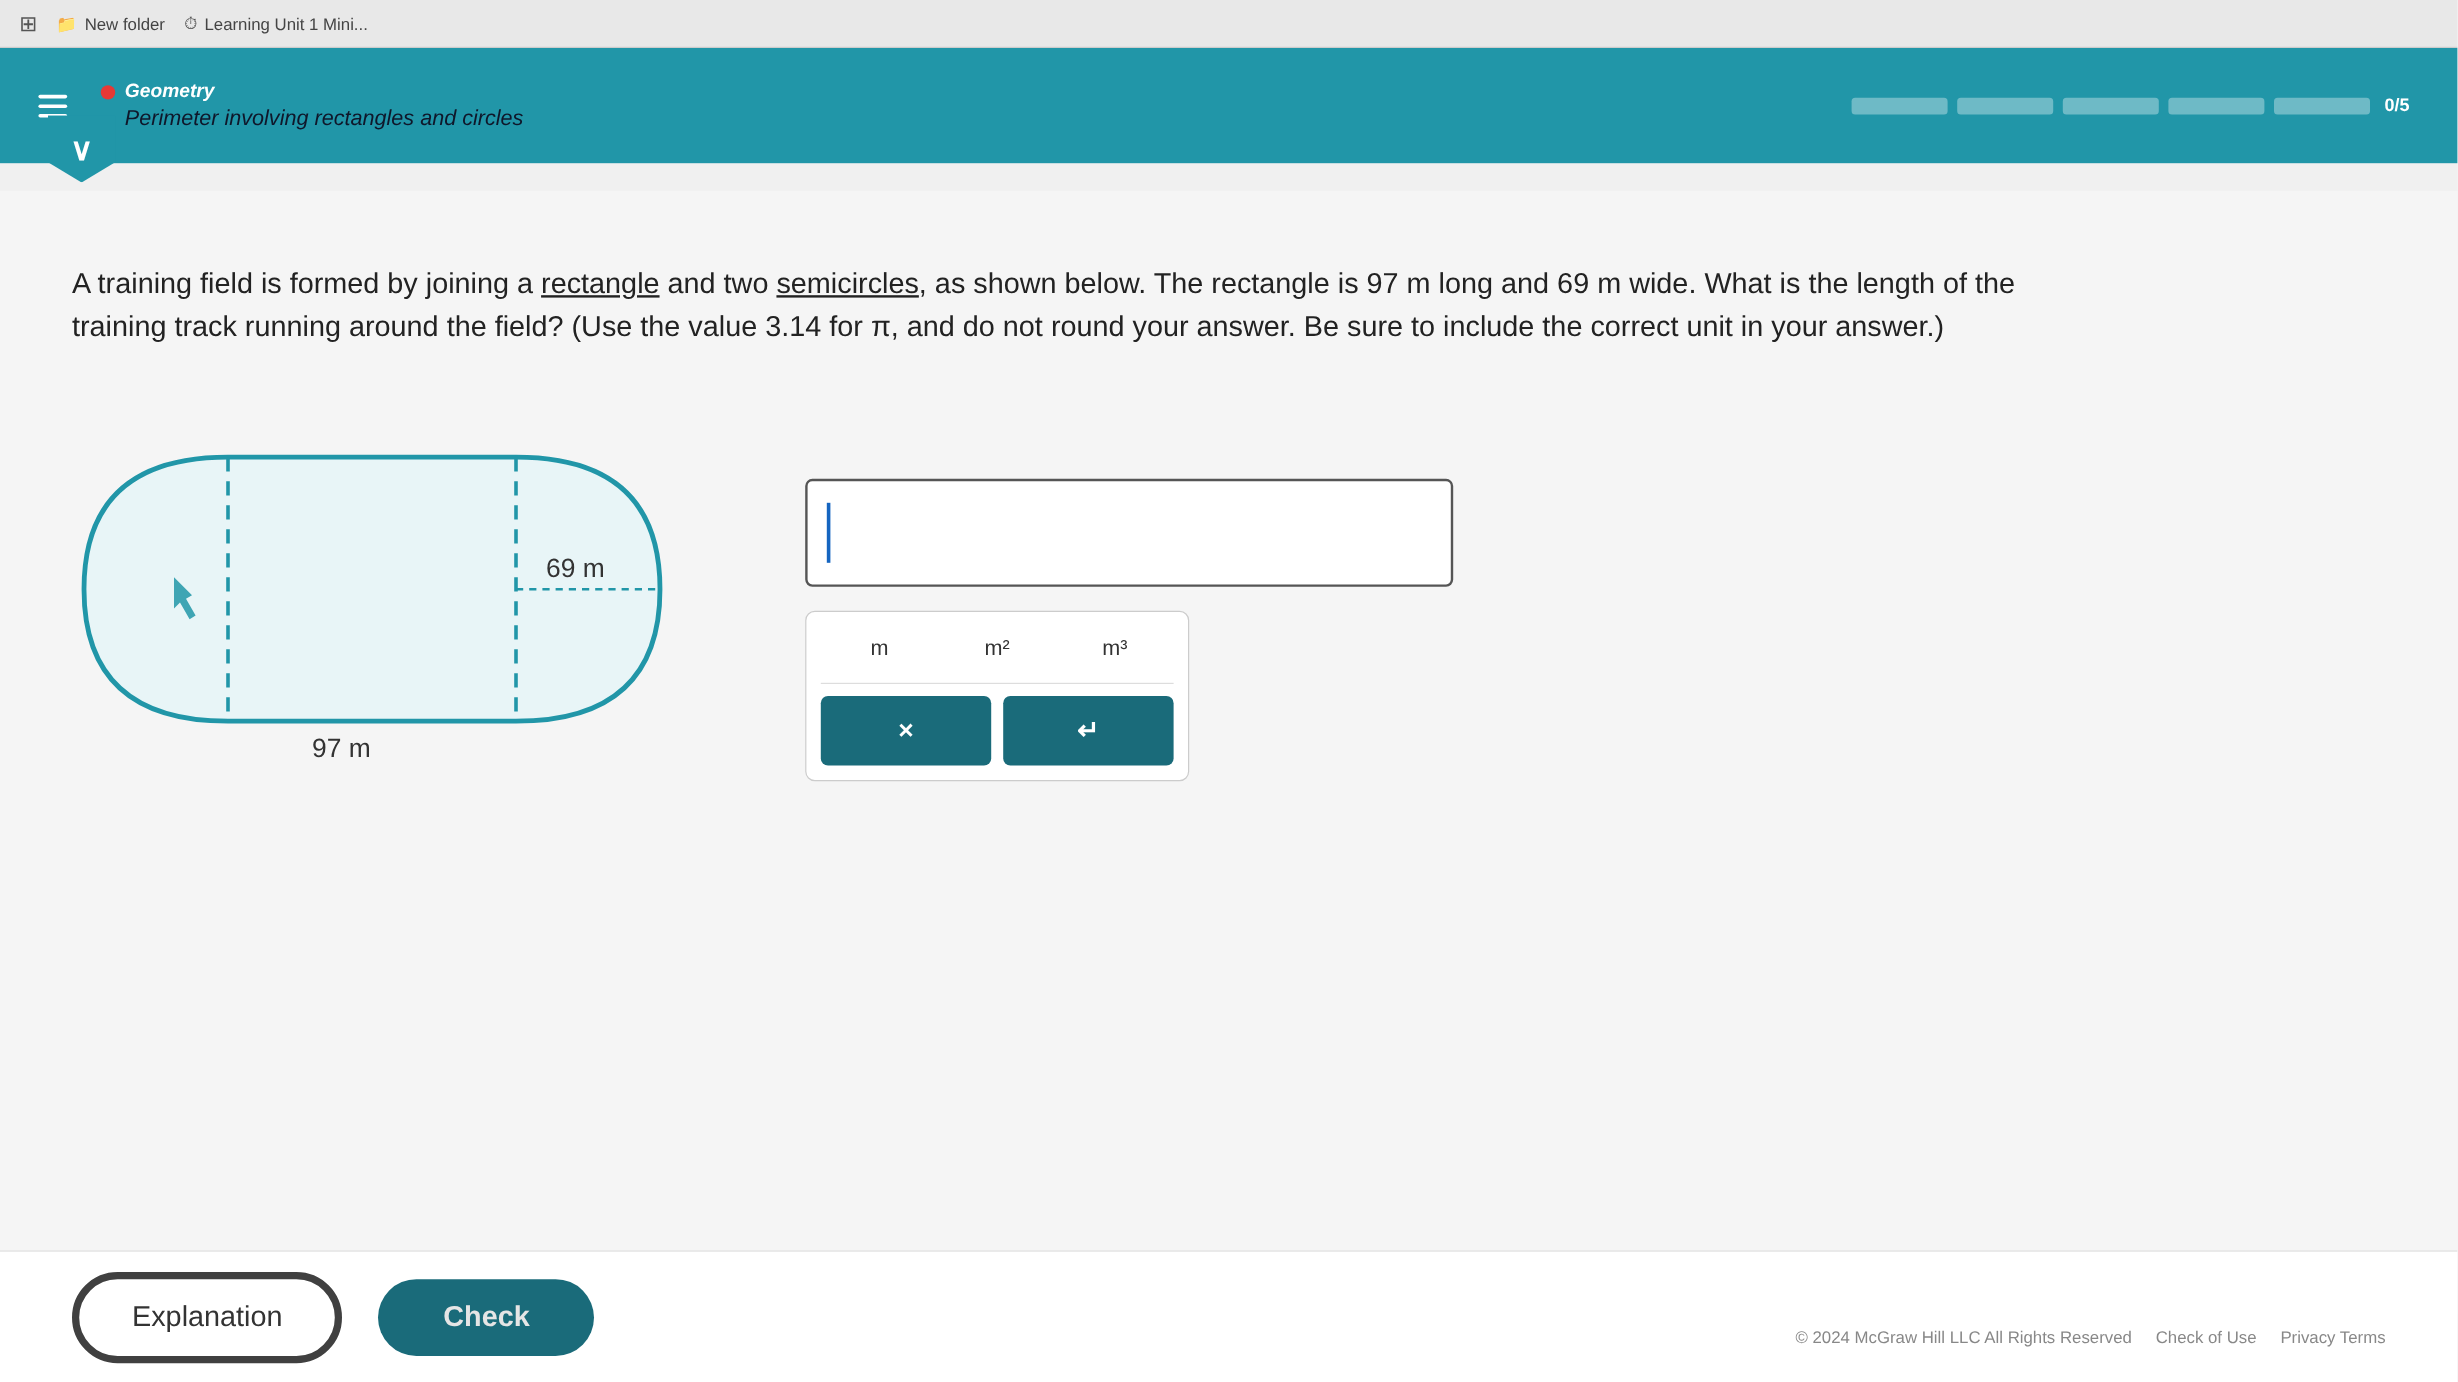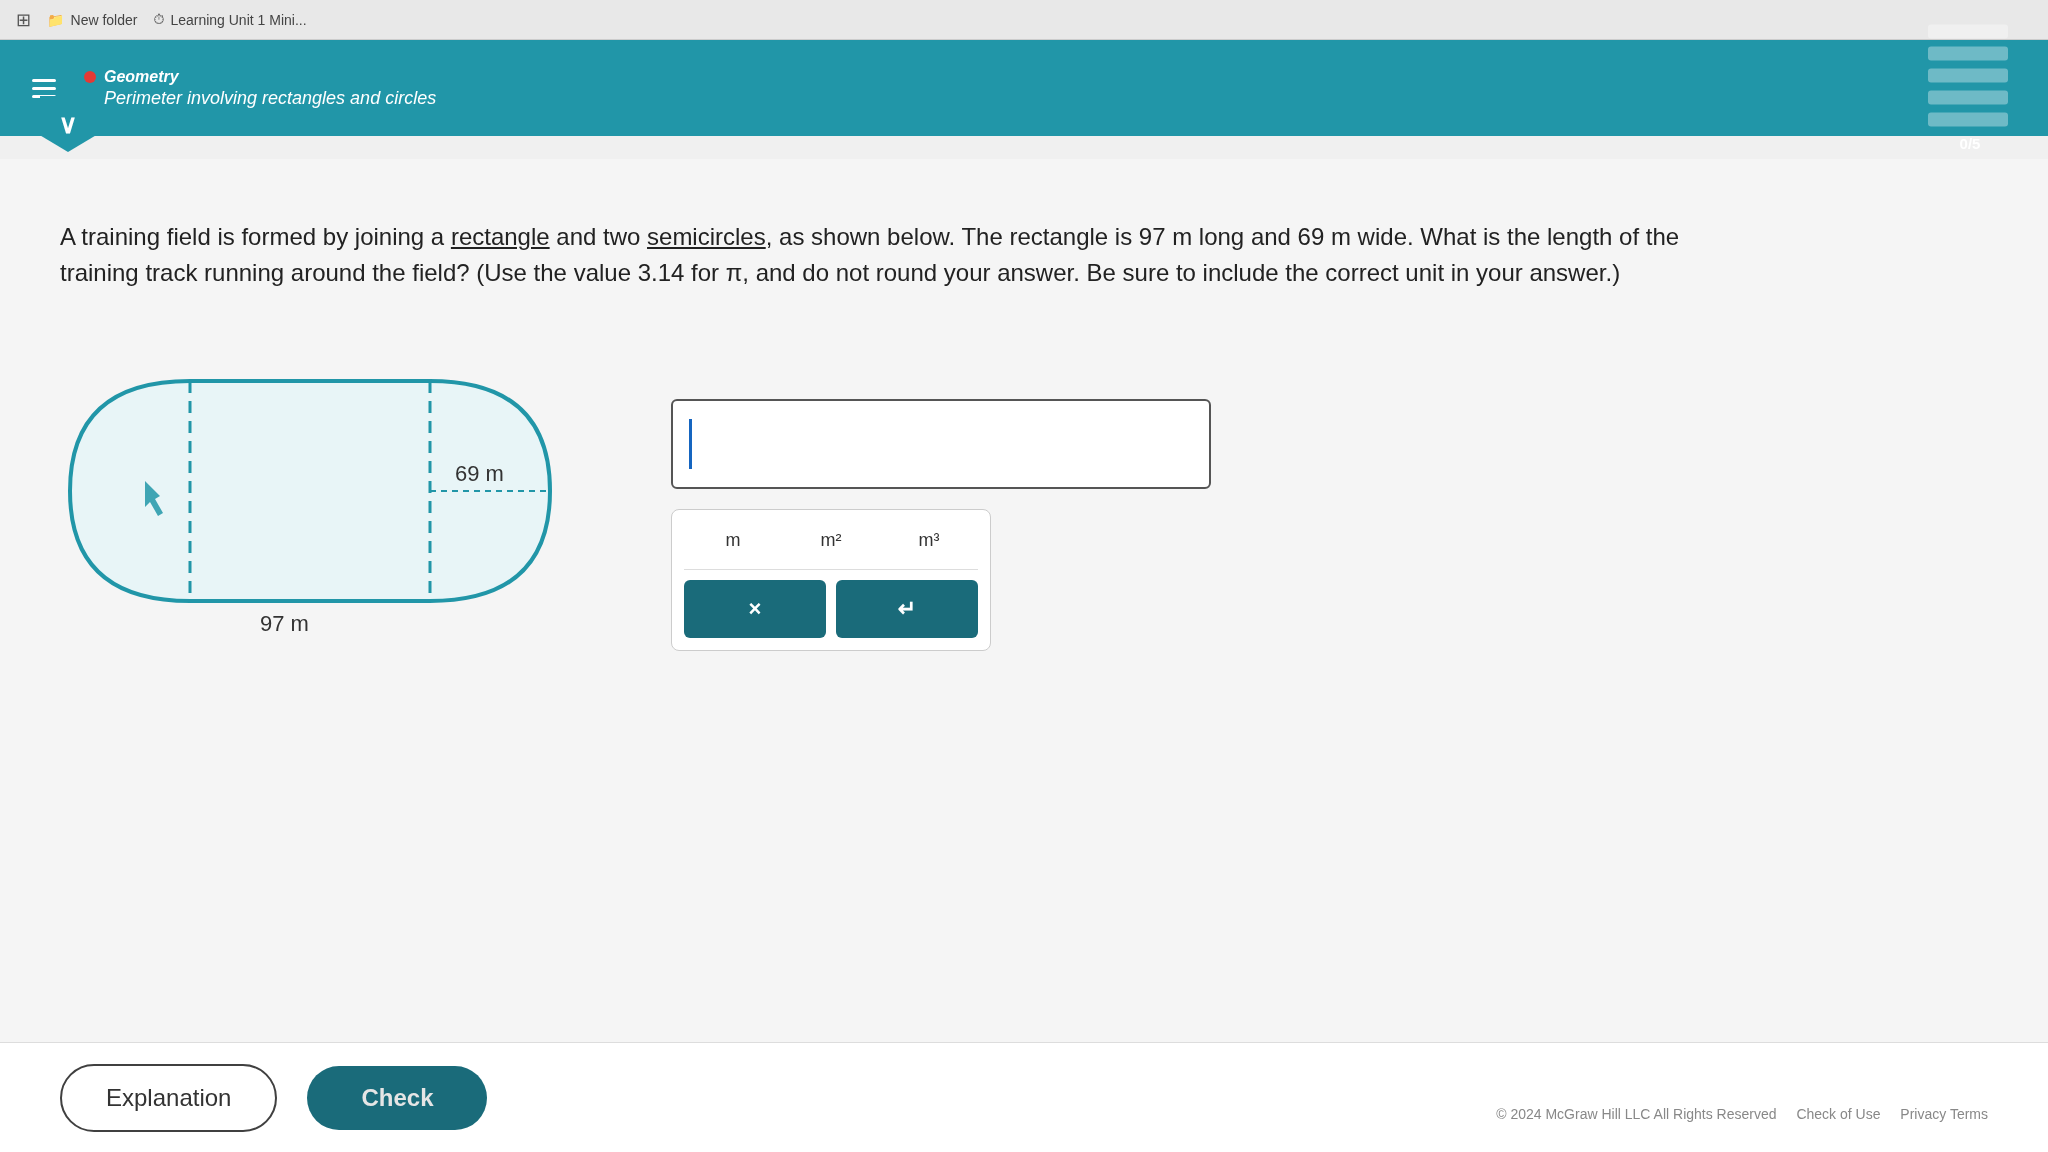--- a/index.html
+++ b/index.html
@@ -77,37 +77,36 @@
       height: 12px;
       background: #e53935;
       border-radius: 50%;
     }
     .header-subject-label {
       color: white;
       font-size: 16px;
       font-weight: 600;
     }
     .header-subtitle {
-      color: #ffffff;
+      color: #0f172a;
       font-size: 18px;
       font-weight: 400;
       margin-top: 2px;
       margin-left: 20px;
     }
 
     
     .progress-area {
       position: absolute;
       right: 40px;
       top: 50%;
       transform: translateY(-50%);
       display: flex;
       align-items: center;
       gap: 8px;
-      flex-direction: column;
     }
     .progress-segment {
       width: 80px;
       height: 14px;
       background: rgba(255,255,255,0.35);
       border-radius: 3px;
     }
     .progress-label {
       color: white;
       font-size: 15px;
@@ -249,21 +248,21 @@
       height: 110px;
       background: white;
       border-top: 1px solid #ddd;
       display: flex;
       align-items: center;
       padding: 0 60px;
       gap: 30px;
     }
     .explanation-btn {
       padding: 18px 44px;
-      border: 2px solid #404040;
+      border: 6px solid #404040;
       border-radius: 40px;
       background: white;
       font-size: 24px;
       color: #333;
       cursor: pointer;
     }
     .check-btn {
       padding: 18px 54px;
       border: none;
       border-radius: 40px;

